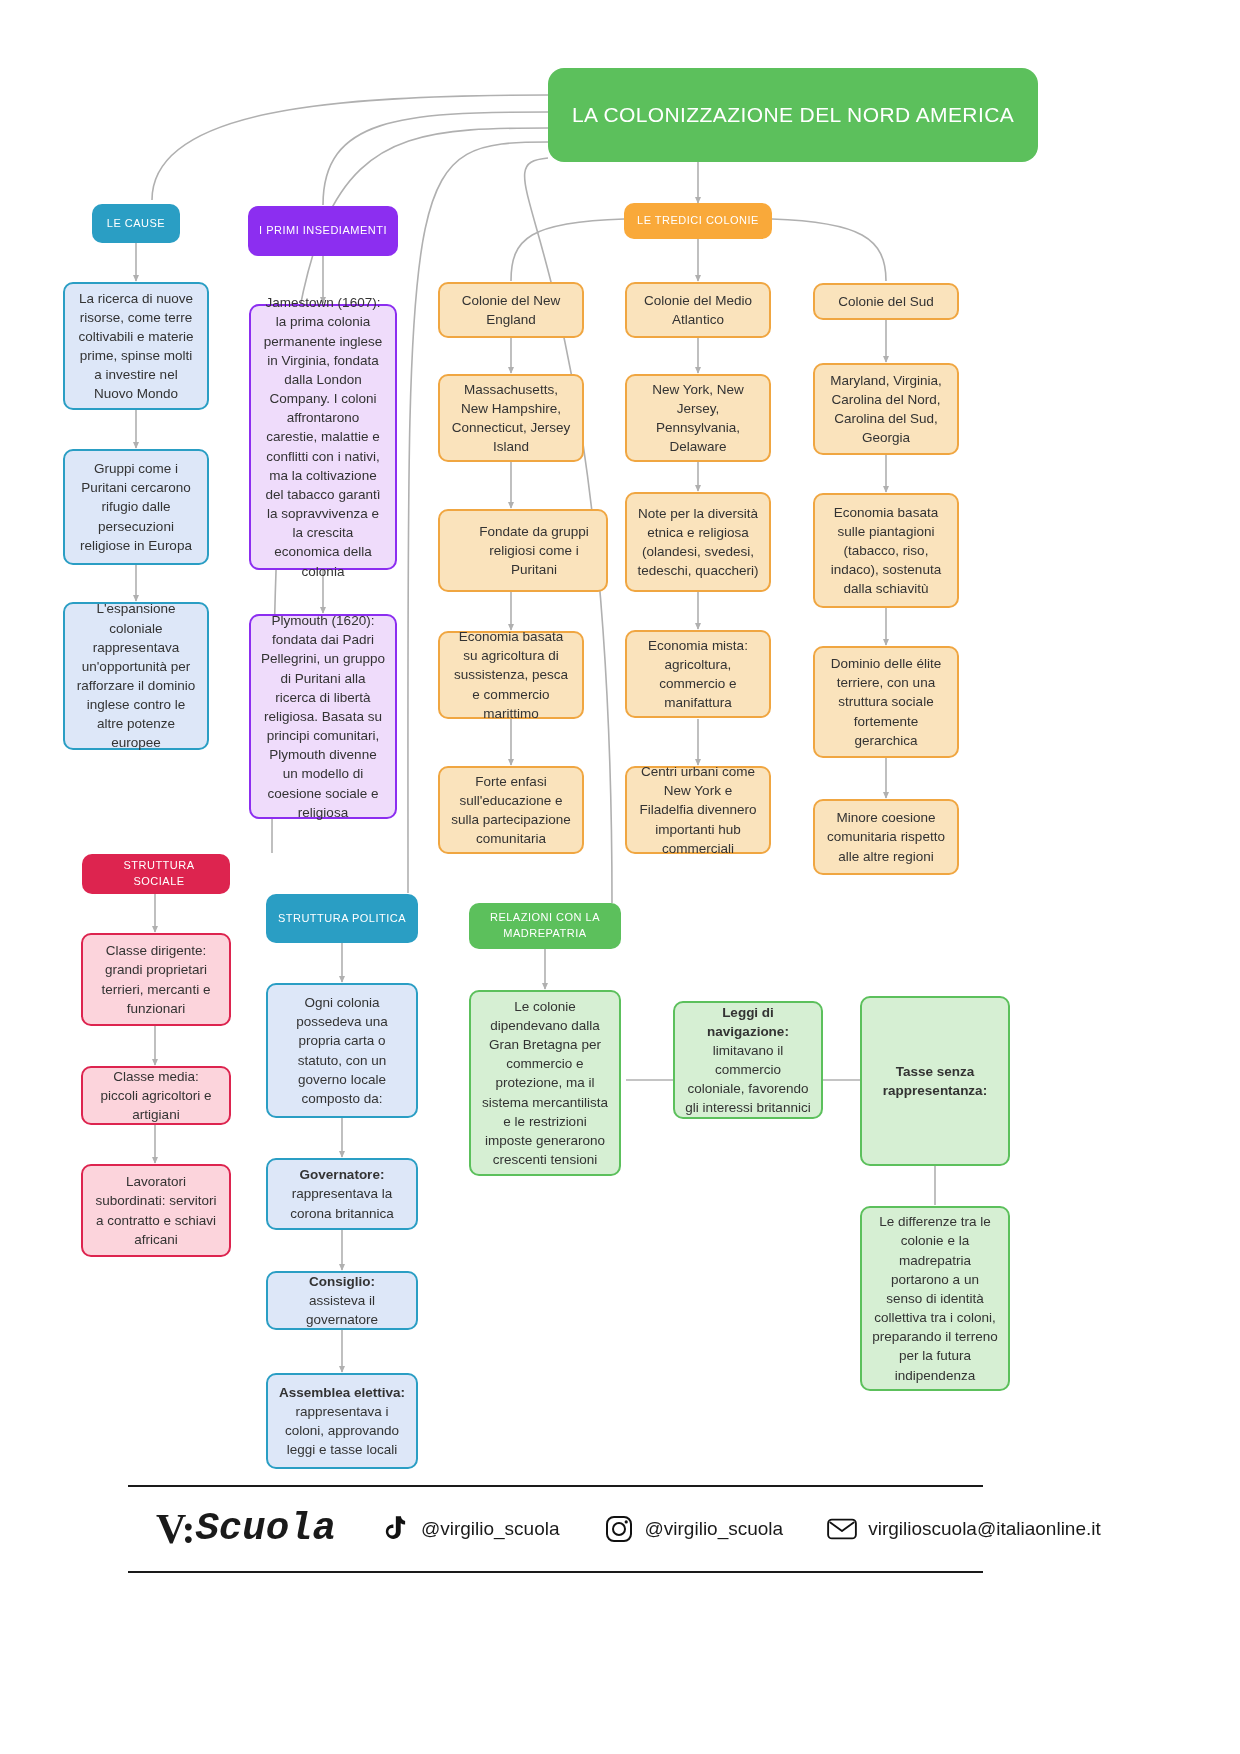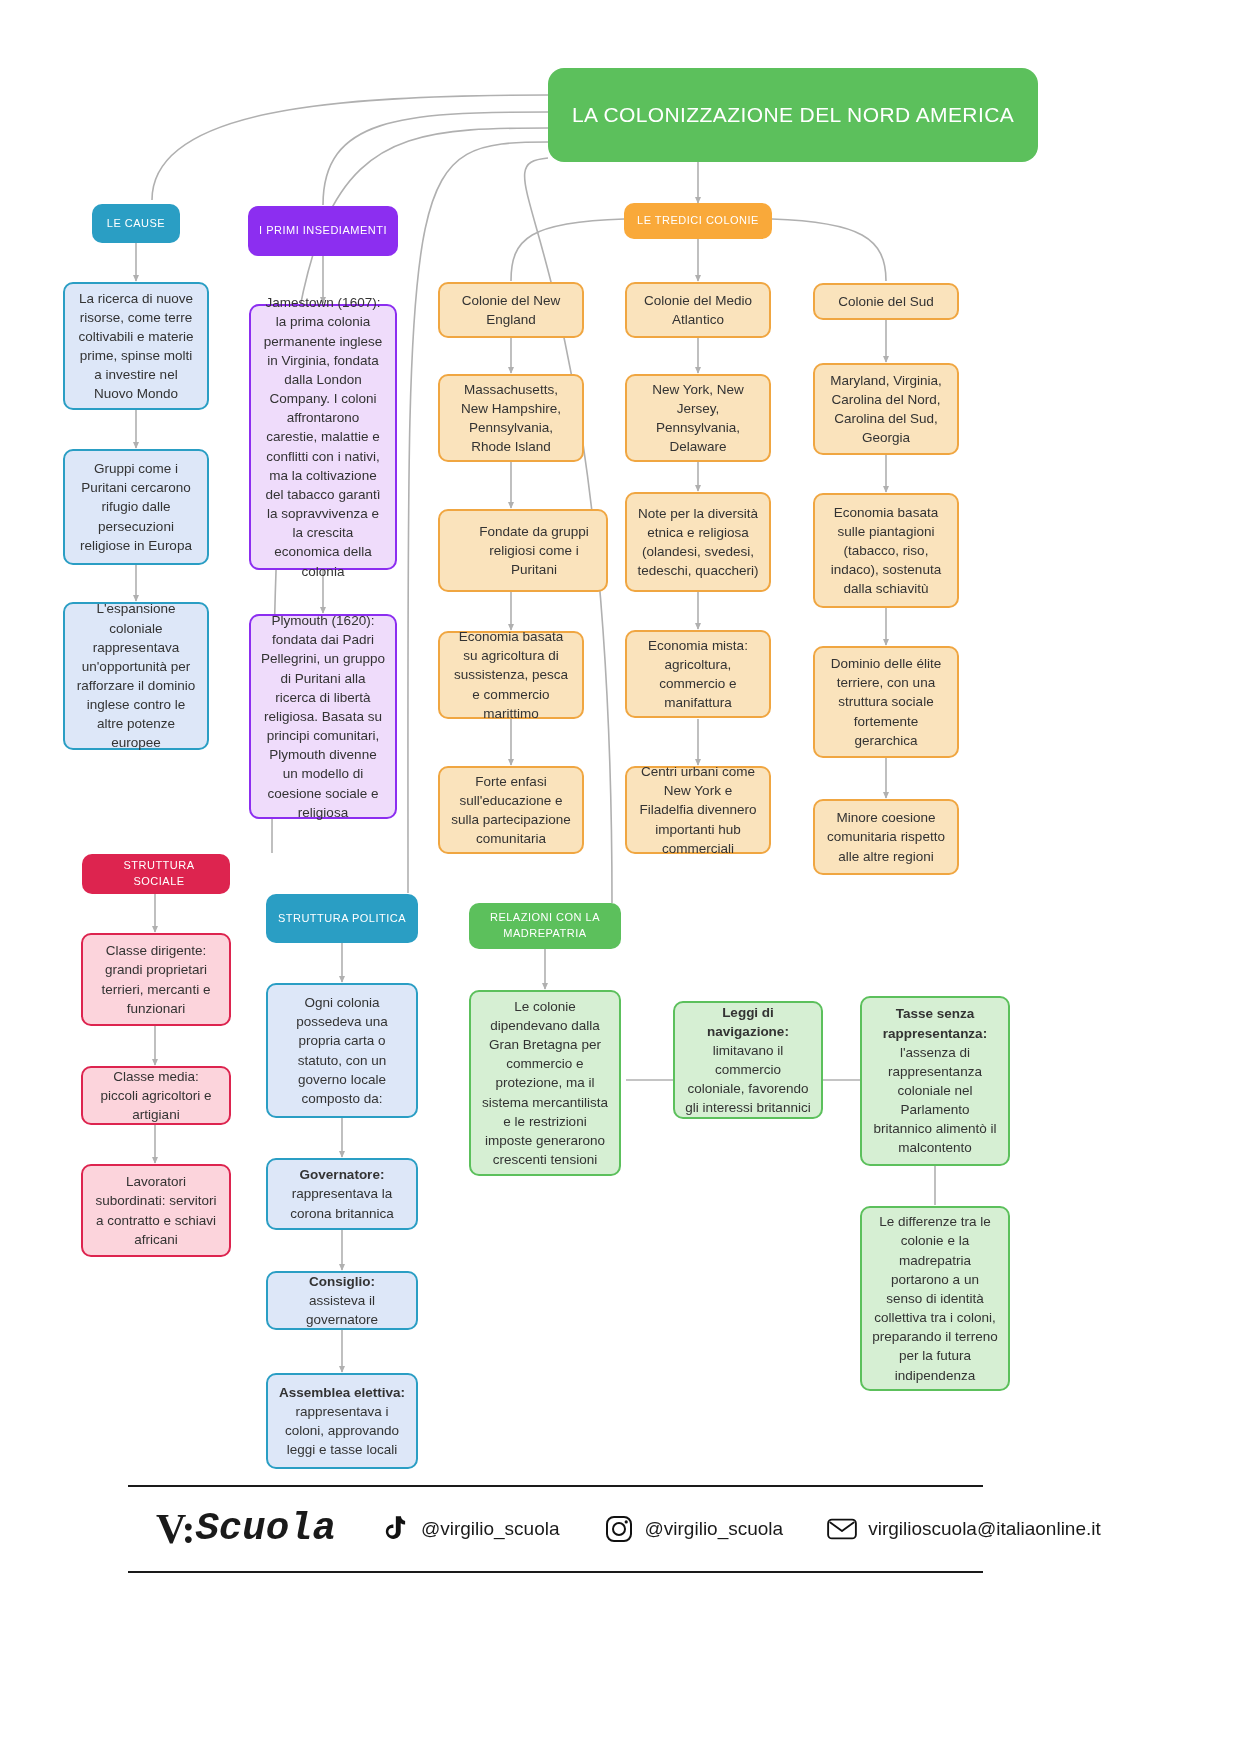--- a/index.html
+++ b/index.html
@@ -179,21 +179,21 @@
   </div>
 
   <div class="node hdr hdr-orange" style="left:624px;top:203px;width:148px;height:36px;">
     <span>LE TREDICI COLONIE</span>
   </div>
 
   <div class="node leaf leaf-orange" style="left:438px;top:282px;width:146px;height:56px;">
     <span>Colonie del New England</span>
   </div>
   <div class="node leaf leaf-orange" style="left:438px;top:374px;width:146px;height:88px;">
-    <span>Massachusetts, New Hampshire, Pennsylvania, Rhode Island</span>
+    <span>Massachusetts, New Hampshire, Connecticut, Jersey Island</span>
   </div>
   <div class="node leaf leaf-orange" style="left:438px;top:509px;width:170px;height:83px;padding-left:32px;">
     <span>Fondate da gruppi religiosi come i Puritani</span>
   </div>
   <div class="node leaf leaf-orange" style="left:438px;top:631px;width:146px;height:88px;">
     <span>Economia basata su agricoltura di sussistenza, pesca e commercio marittimo</span>
   </div>
   <div class="node leaf leaf-orange" style="left:438px;top:766px;width:146px;height:88px;">
     <span>Forte enfasi sull'educazione e sulla partecipazione comunitaria</span>
   </div>
@@ -262,21 +262,21 @@
   <div class="node hdr hdr-green" style="left:469px;top:903px;width:152px;height:46px;">
     <span>RELAZIONI CON LA MADREPATRIA</span>
   </div>
   <div class="node leaf leaf-green" style="left:469px;top:990px;width:152px;height:186px;">
     <span><b></b><span>Le colonie dipendevano dalla Gran Bretagna per commercio e protezione, ma il sistema mercantilista e le restrizioni imposte generarono crescenti tensioni</span></span>
   </div>
   <div class="node leaf leaf-green" style="left:673px;top:1001px;width:150px;height:118px;">
     <span><b>Leggi di navigazione:</b><span> limitavano il commercio coloniale, favorendo gli interessi britannici</span></span>
   </div>
   <div class="node leaf leaf-green" style="left:860px;top:996px;width:150px;height:170px;">
-    <span><b>Tasse senza rappresentanza:</b><span> l'assenza di rappresentanza coloniale nel Parlamento britannico alimentò il malcontento</span></span>
+    <span><b>Tasse senza rappresentanza:</b></span>
   </div>
   <div class="node leaf leaf-green" style="left:860px;top:1206px;width:150px;height:185px;">
     <span><b></b><span>Le differenze tra le colonie e la madrepatria portarono a un senso di identità collettiva tra i coloni, preparando il terreno per la futura indipendenza</span></span>
   </div>
 
   <div class="footer">
     <div class="brand">
       <span class="brand-v">V:</span>
       <span class="brand-script">Scuola</span>
     </div>

